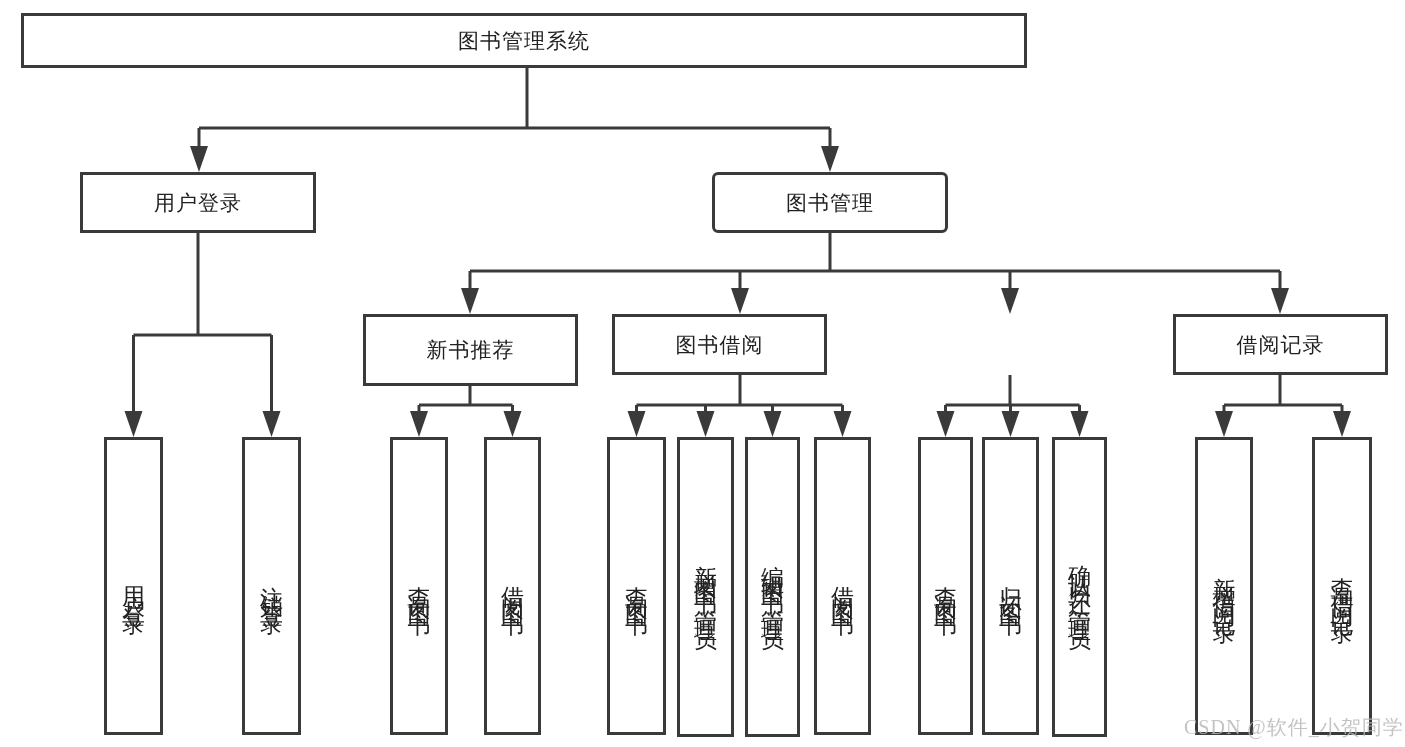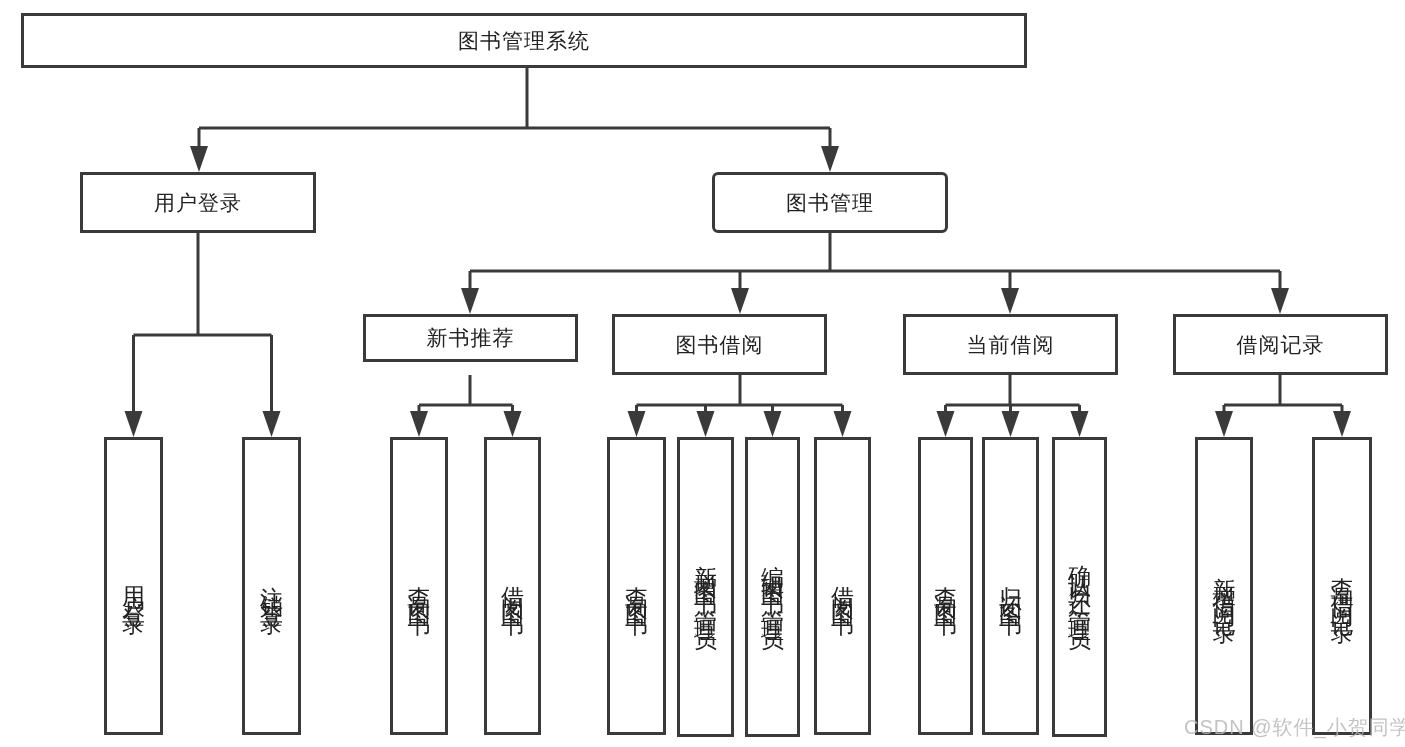--- a/index.html
+++ b/index.html
@@ -1,20 +1,20 @@
 <!DOCTYPE html>
 <html><head>
 <meta charset="utf-8">
 <style>
   html,body{margin:0;padding:0;background:#fff;}
   #stage{
     position:relative;
     width:1405px;height:747px;
     background:#fff;
-    font-family:Liberation Sans, sans-serif;
+    font-family:Liberation Serif, serif;
     color:#222;
     overflow:hidden;
   }
   #wires{position:absolute;left:0;top:0;z-index:0;}
   .box{
     position:absolute;
     background:#fff;
     border:3px solid #3a3a3a;
     box-sizing:border-box;
     display:flex;
@@ -96,28 +96,25 @@
     <span class="hlabel">图书管理系统</span>
   </div>
 
   <div class="box" style="left:80px;top:172px;width:236px;height:61px;">
     <span class="hlabel">用户登录</span>
   </div>
   <div class="box" style="left:712px;top:172px;width:236px;height:61px;border-radius:6px;">
     <span class="hlabel">图书管理</span>
   </div>
 
-  <div class="box" style="left:363px;top:314px;width:215px;height:48px;">
+  <div class="box" style="left:363px;top:314px;width:215px;height:72px;">
     <span class="hlabel">新书推荐</span>
   </div>
   <div class="box" style="left:612px;top:314px;width:215px;height:61px;">
     <span class="hlabel">图书借阅</span>
-  </div>
-  <div class="box" style="left:903px;top:314px;width:215px;height:61px;">
-    <span class="hlabel">当前借阅</span>
   </div>
   <div class="box" style="left:1173px;top:314px;width:215px;height:61px;">
     <span class="hlabel">借阅记录</span>
   </div>
 
   <div class="box vbox" style="left:104px;top:437px;width:59px;height:298px;">
     <span>用户登录</span>
   </div>
   <div class="box vbox" style="left:242px;top:437px;width:59px;height:298px;">
     <span>注销登录</span>

